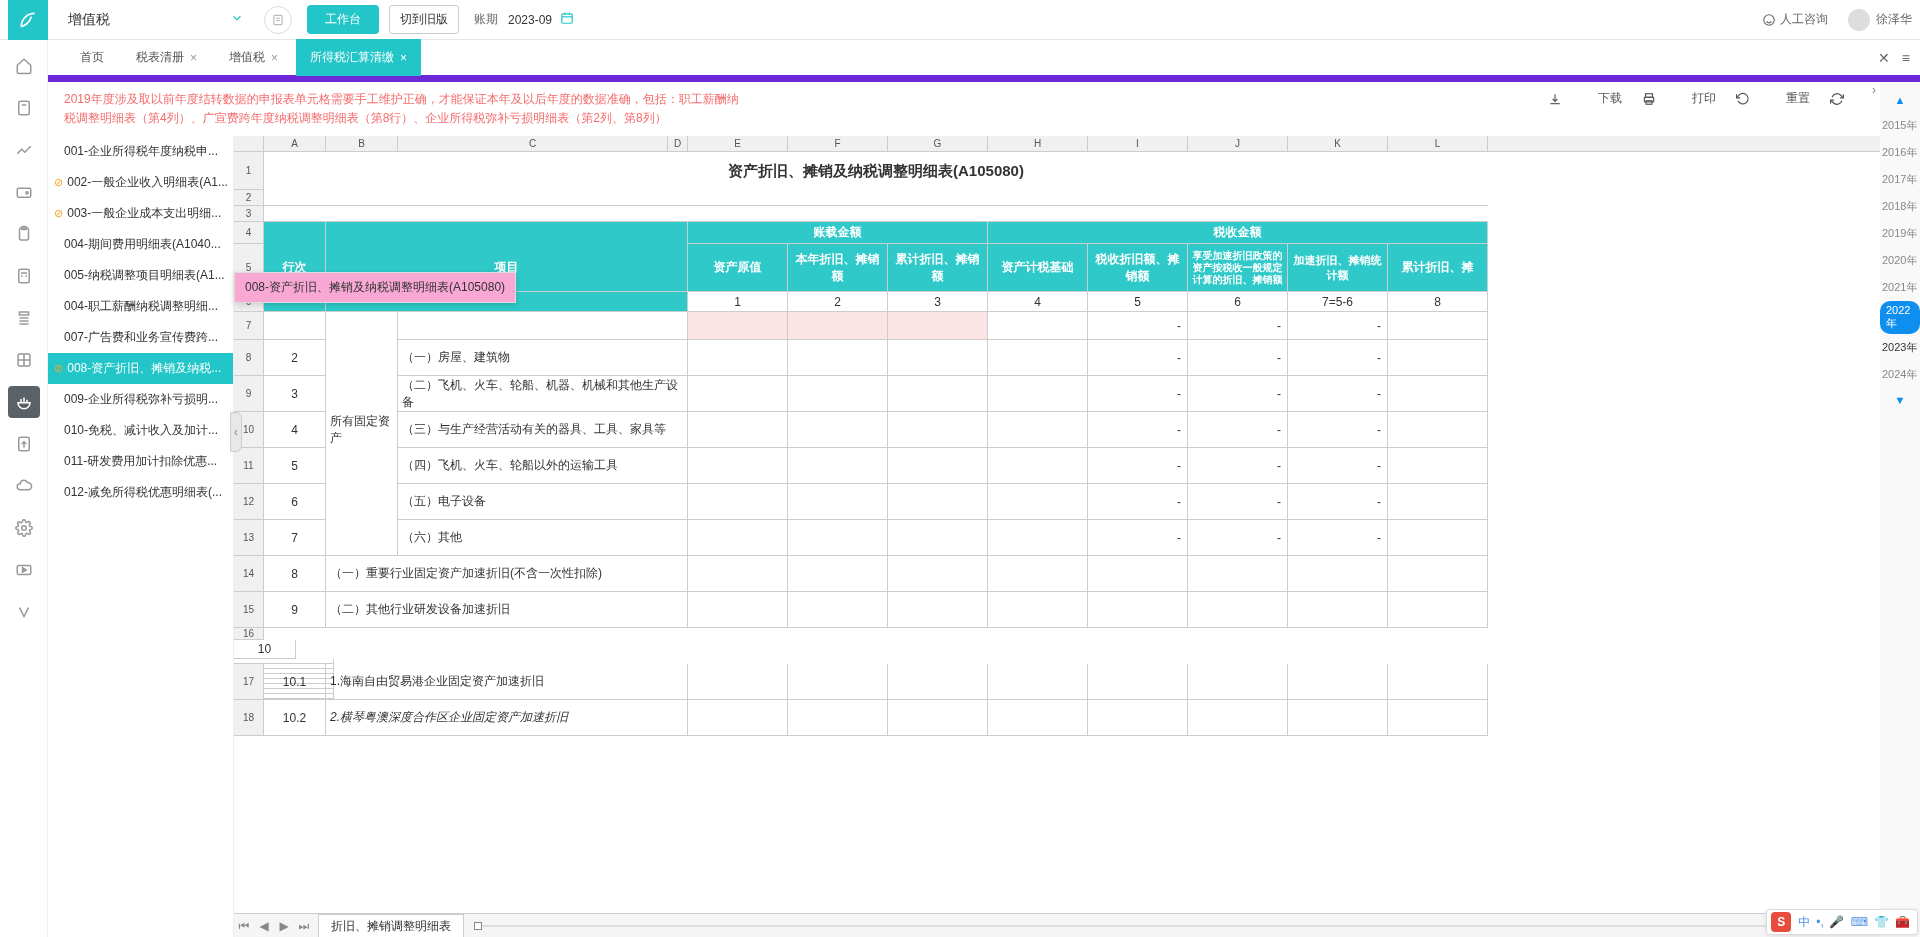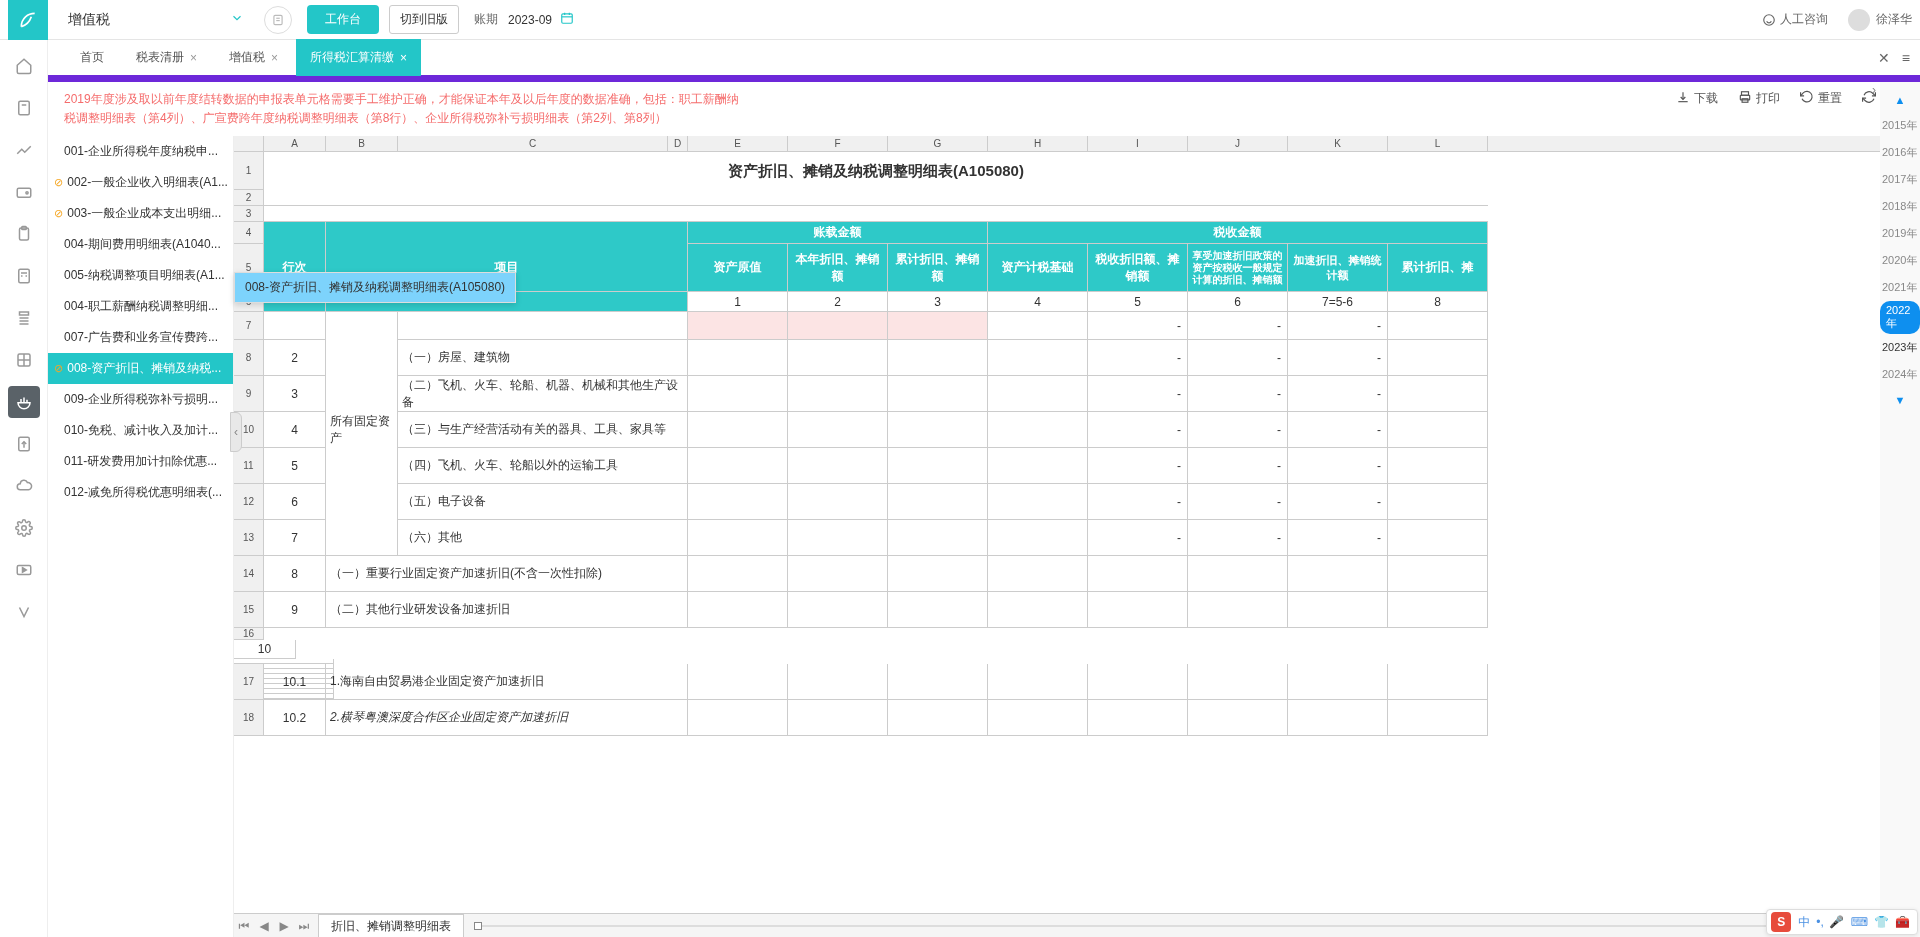--- a/index.html
+++ b/index.html
@@ -36,33 +36,33 @@
 .tabbar .tab.active .close { color: #fff; }
 .tabbar .tab + .tab { margin-left: 4px; }
 .tabbar .right-icons { margin-left: auto; display: flex; align-items: center; padding-right: 10px; }
 .tabbar .right-icons span { margin-left: 12px; color: #666; cursor: pointer; font-size: 14px; }
 
 
 .content { position: absolute; top: 82px; left: 48px; right: 0; bottom: 0; display: flex; flex-direction: column; }
 .warning-row { display: flex; align-items: flex-start; padding: 8px 16px; }
 .warning-text { color: #f56c6c; font-size: 12px; line-height: 1.6; max-width: 680px; }
 .action-bar { margin-left: auto; display: flex; align-items: center; }
-.action-bar .act { margin-left: 20px; color: #555; cursor: pointer; display: flex; align-items: flex-start; }
+.action-bar .act { margin-left: 20px; color: #555; cursor: pointer; display: flex; align-items: center; gap: 32px; }
 .action-bar .act svg { width: 14px; height: 14px; margin-right: 4px; }
 
 
 .main-split { flex: 1; display: flex; overflow: hidden; }
 
 
 .form-list { width: 186px; border-right: 1px solid #eee; overflow: hidden; position: relative; }
 .form-list .f-item { padding: 7px 8px 7px 16px; font-size: 12px; color: #333; cursor: pointer; white-space: nowrap; overflow: hidden; text-overflow: ellipsis; display: flex; align-items: center; }
 .form-list .f-item .warn { color: #f5a623; margin-right: 4px; font-size: 11px; }
 .form-list .f-item.has-warn { padding-left: 6px; }
 .form-list .f-item.active { background: #23c6c8; color: #fff; }
-.tooltip { position: absolute; left: 186px; top: 190px; background: #7dd3fc; border: 1px solid #ddd; padding: 6px 10px; box-shadow: 0 2px 6px rgba(0,0,0,0.15); z-index: 100; white-space: nowrap; }
+.tooltip { position: absolute; left: 186px; top: 190px; background: #f9a8d4; border: 1px solid #ddd; padding: 6px 10px; box-shadow: 0 2px 6px rgba(0,0,0,0.15); z-index: 100; white-space: nowrap; }
 
 
 .sheet-area { flex: 1; display: flex; flex-direction: column; position: relative; overflow: hidden; }
 .col-headers { display: flex; height: 16px; background: #f0f0f0; border-bottom: 1px solid #ccc; }
 .corner { width: 30px; border-right: 1px solid #ccc; flex-shrink: 0; }
 .col-h { border-right: 1px solid #ccc; text-align: center; font-size: 10px; color: #555; line-height: 16px; flex-shrink: 0; }
 .grid-body { flex: 1; overflow: hidden; position: relative; }
 .grid-row { display: flex; }
 .row-h { width: 30px; border-right: 1px solid #ccc; border-bottom: 1px solid #ccc; background: #f0f0f0; text-align: center; font-size: 10px; color: #555; display: flex; align-items: center; justify-content: center; flex-shrink: 0; }
 .cell { border-right: 1px solid #ccc; border-bottom: 1px solid #ccc; padding: 2px 4px; font-size: 12px; display: flex; align-items: center; flex-shrink: 0; overflow: hidden; }

